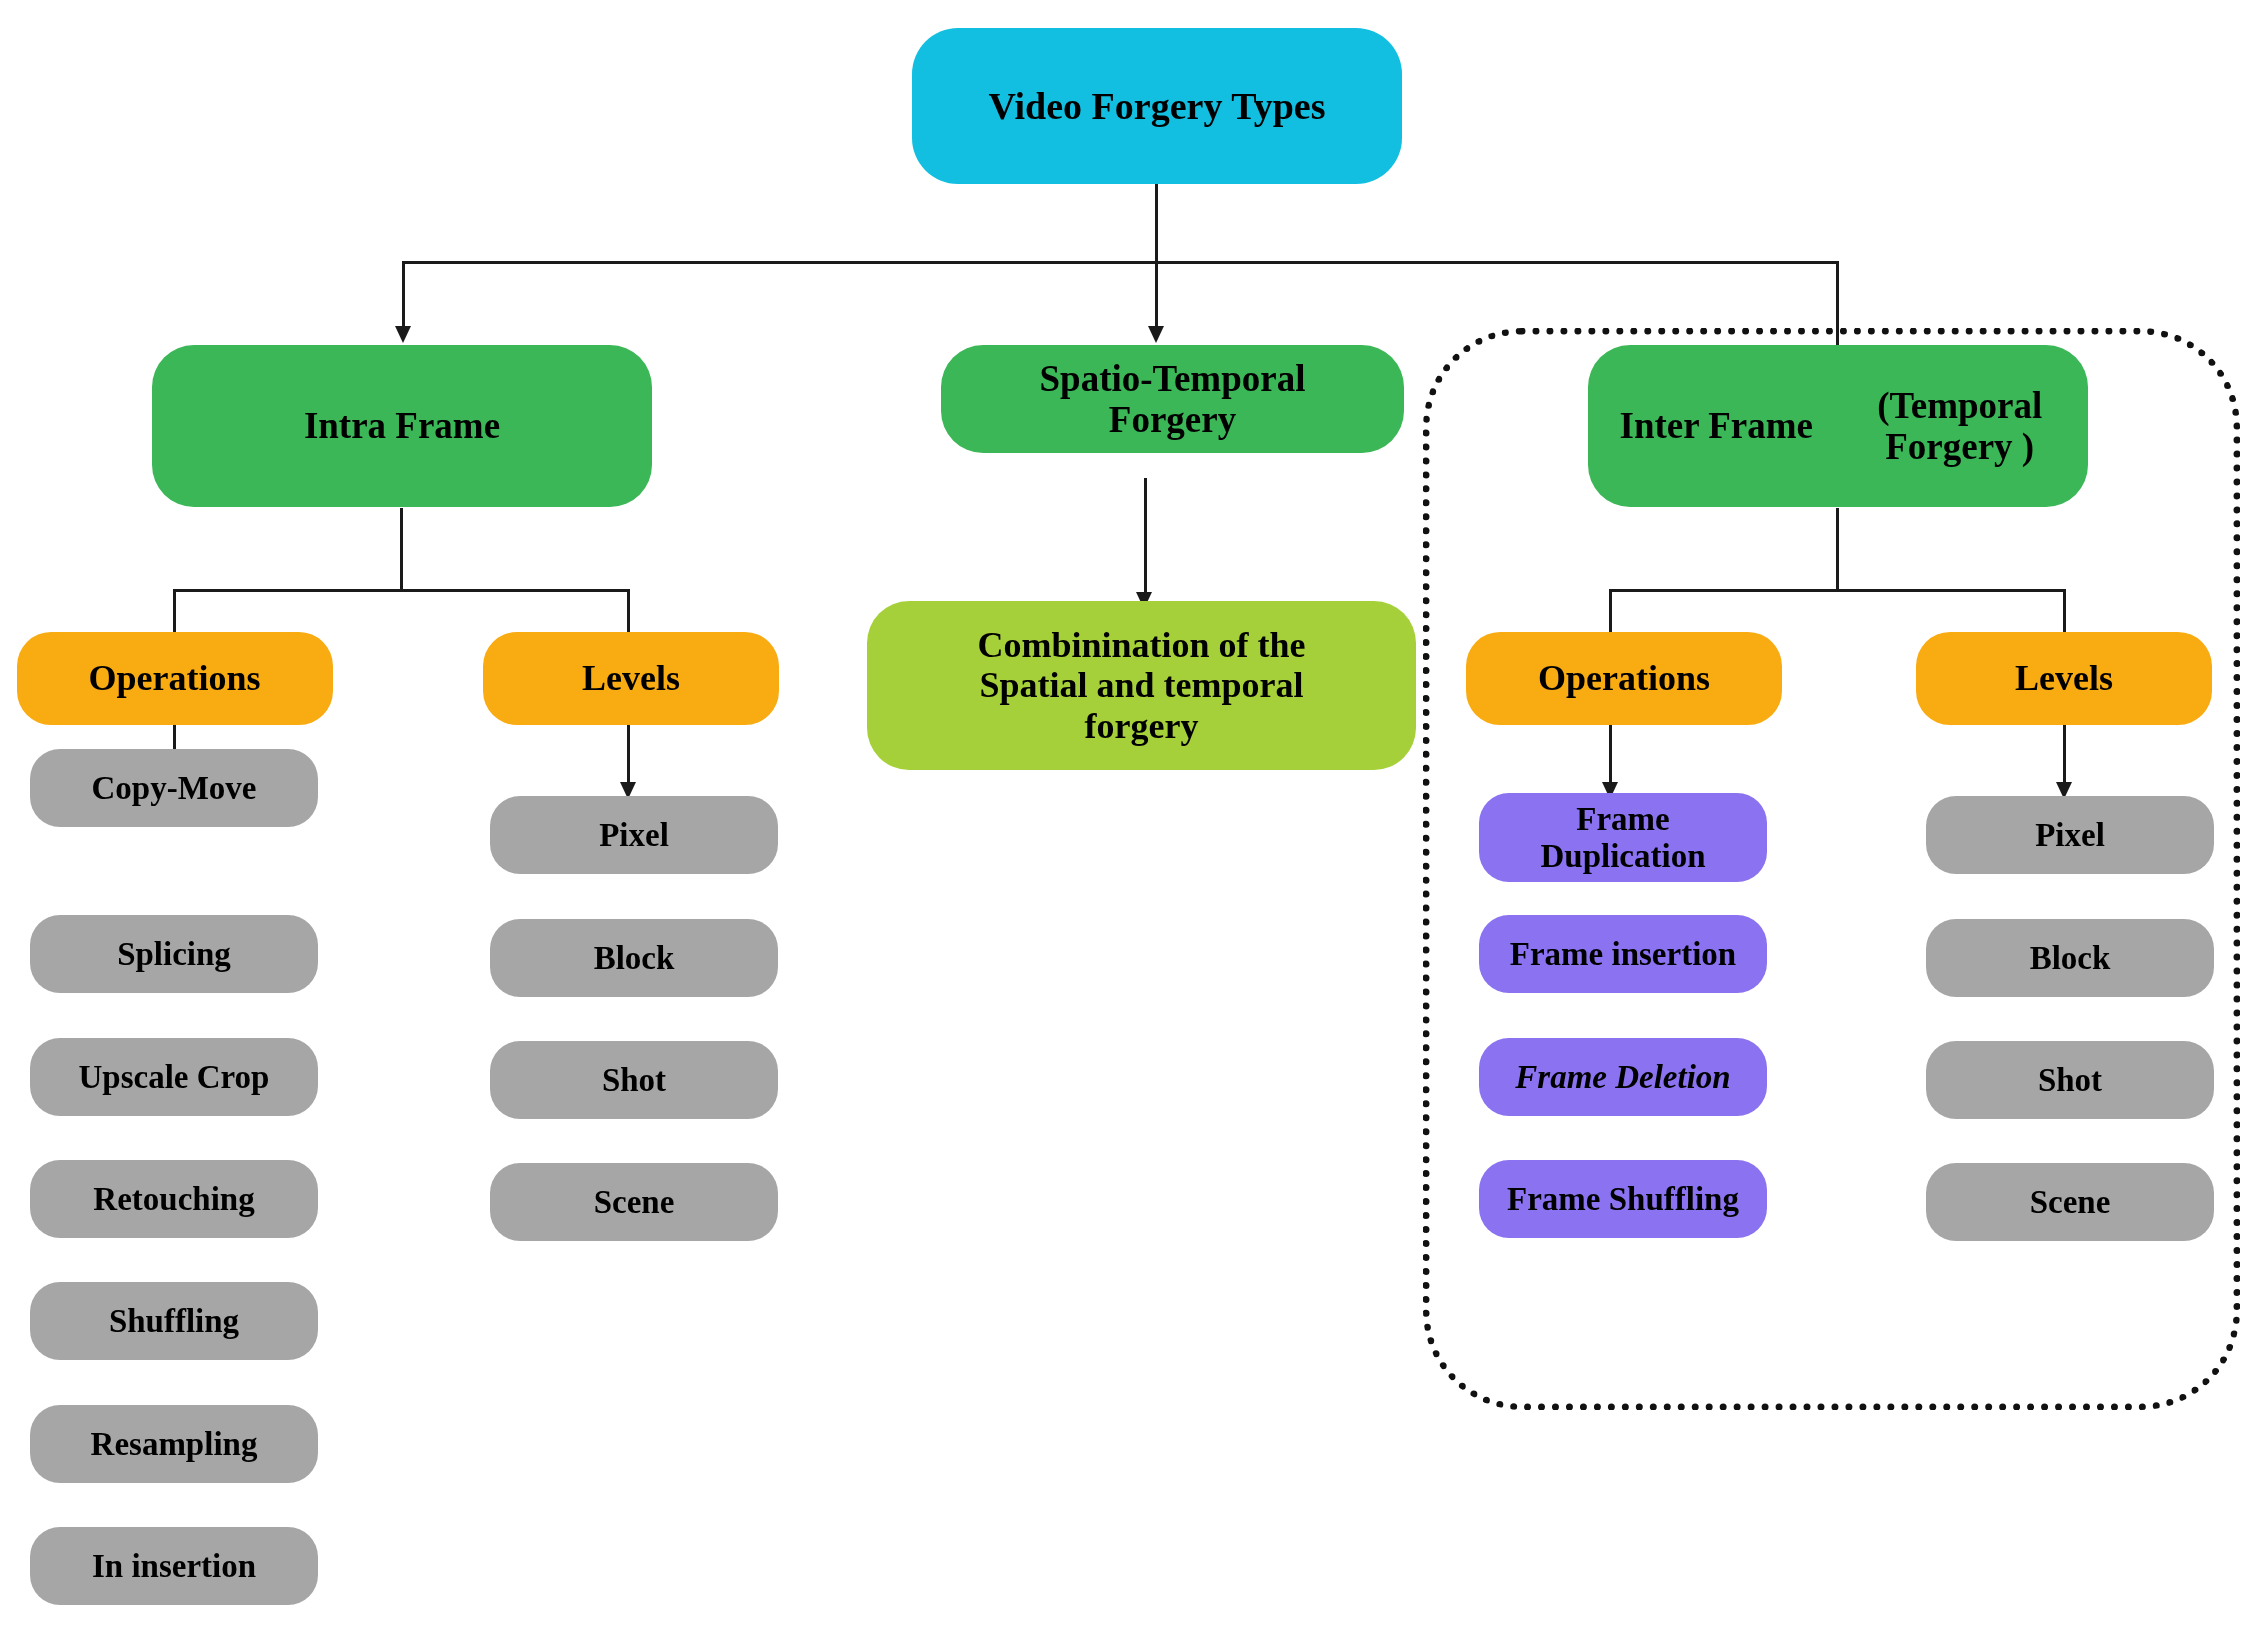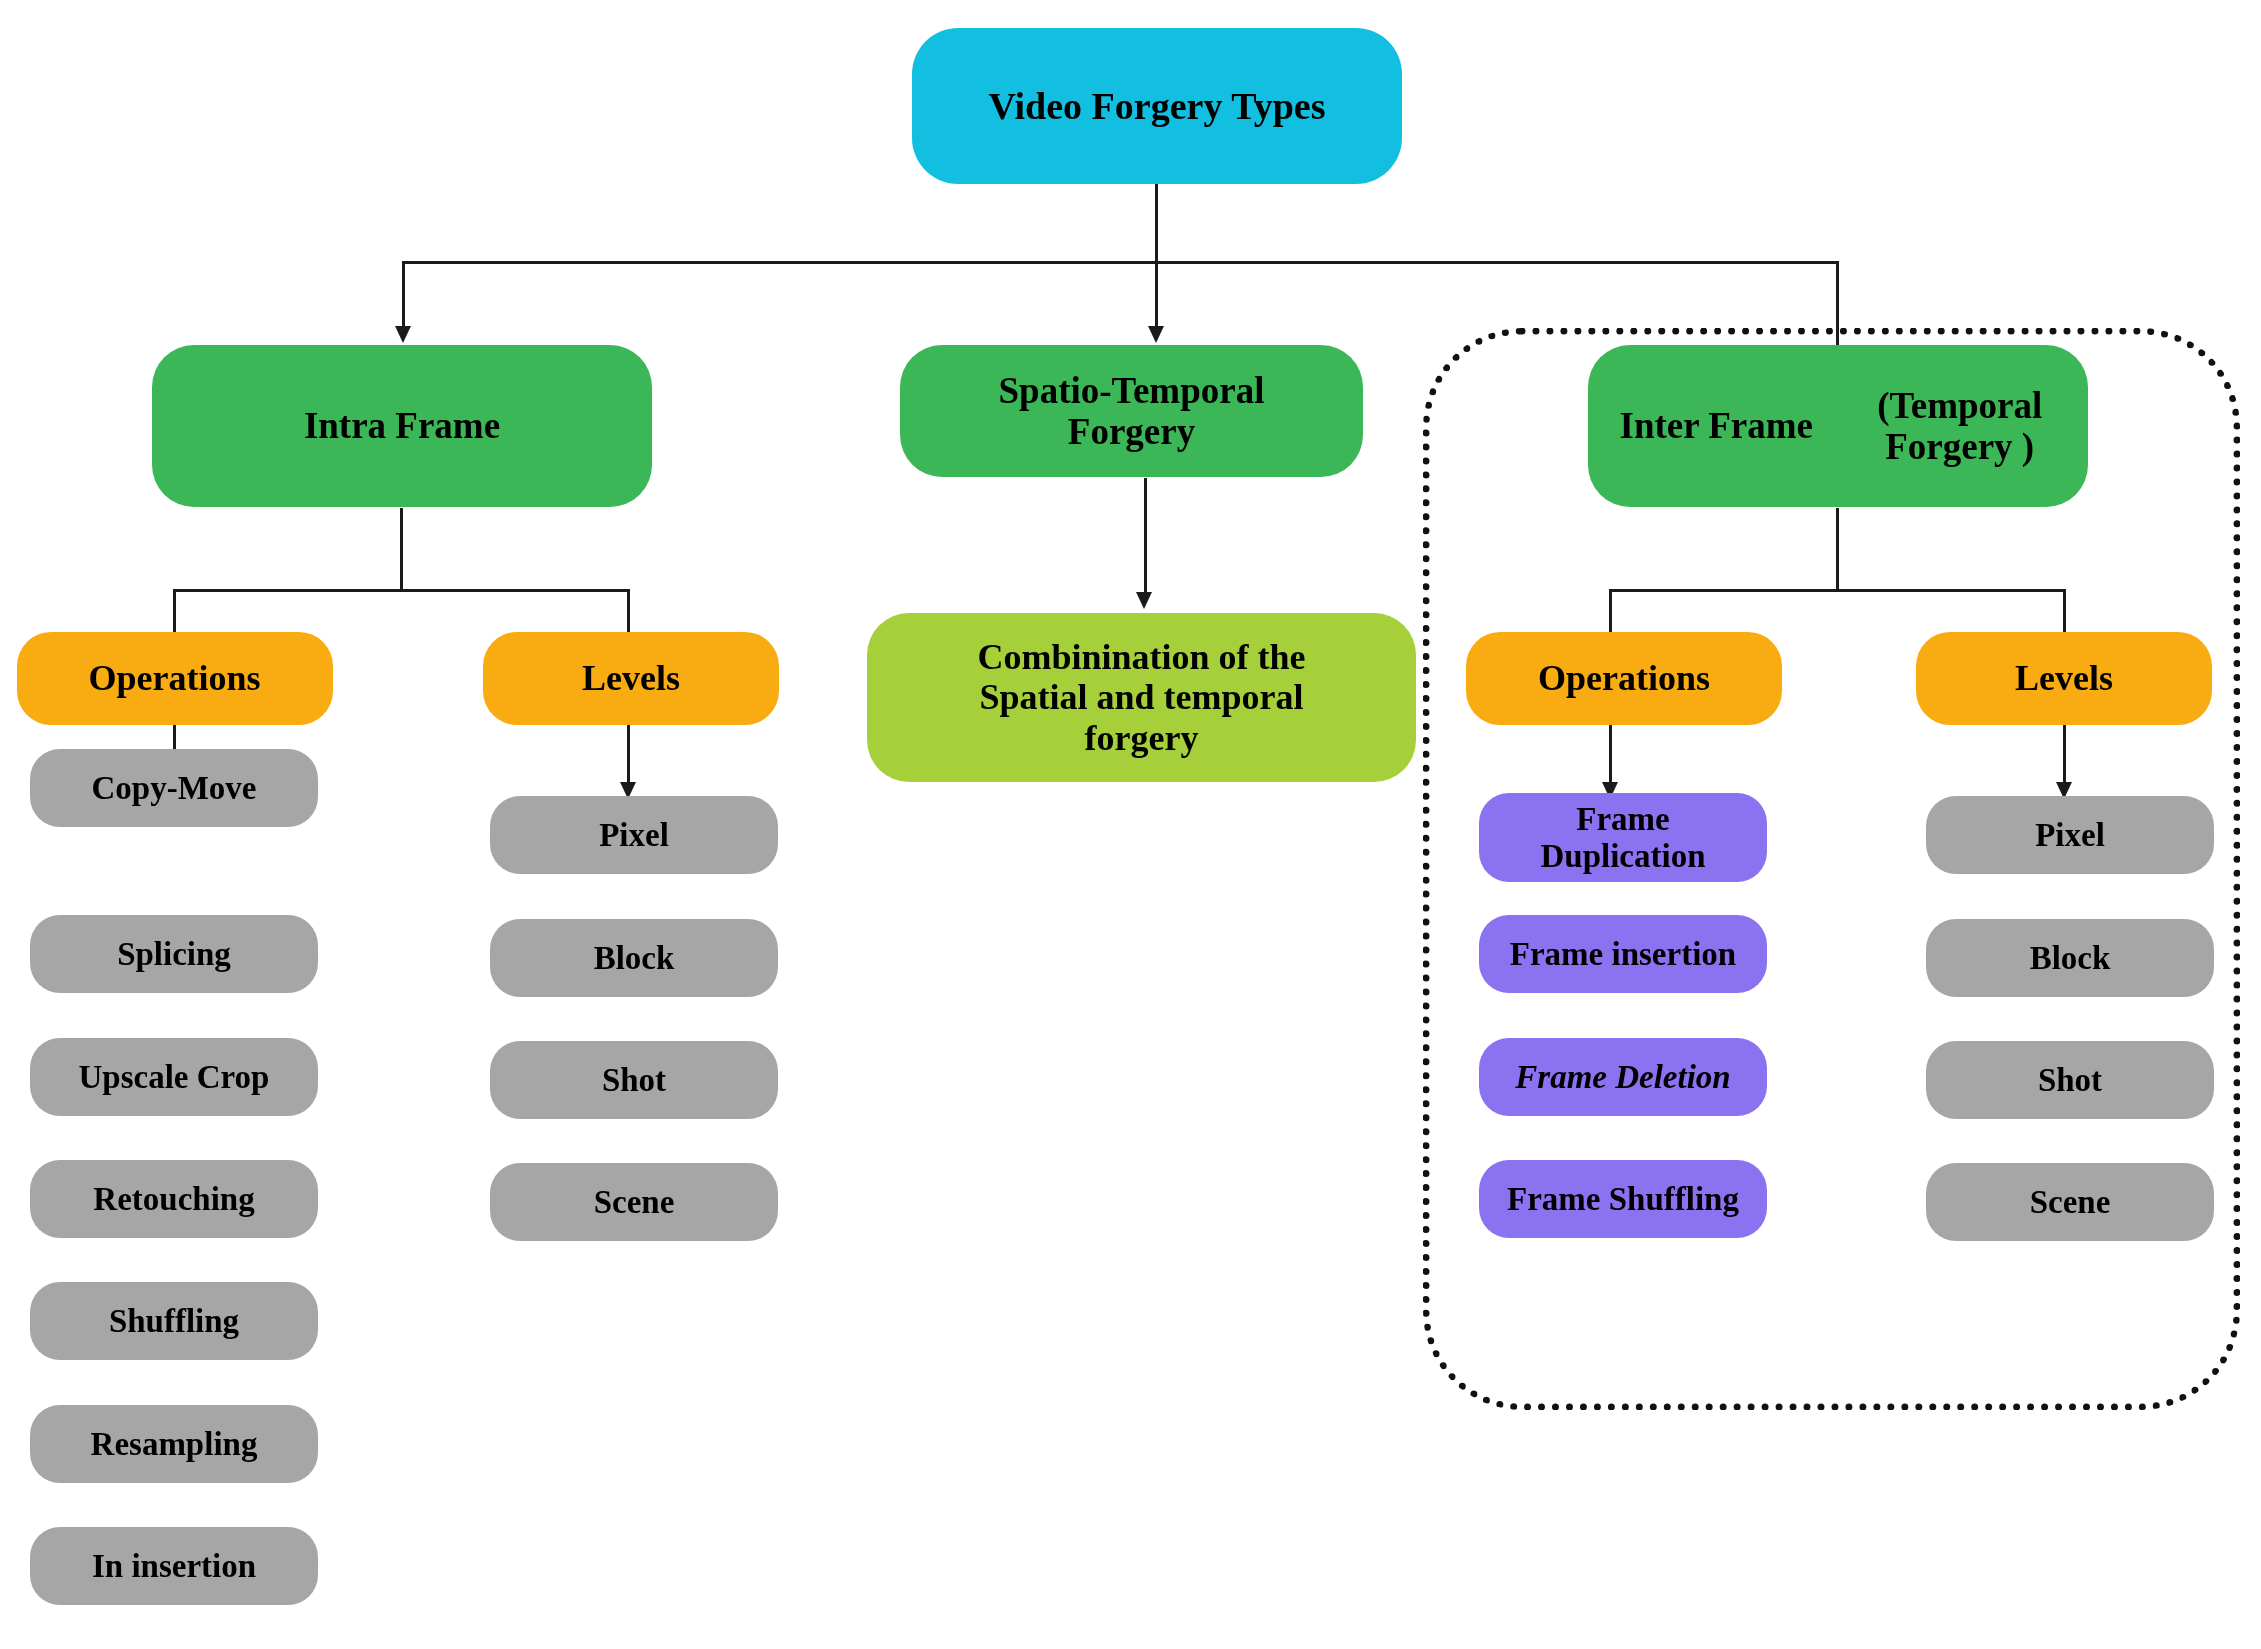--- a/index.html
+++ b/index.html
@@ -41,21 +41,20 @@
   }
   .lvl2 {
     background: #3cb757;
     border-radius: 42px;
     font-size: 37px;
   }
   .lime {
     background: #a6d03a;
     border-radius: 42px;
     font-size: 36px;
-    margin-top: 12px;
   }
   .cat {
     background: #f9ab12;
     border-radius: 34px;
     font-size: 36px;
   }
   .leaf {
     background: #a6a6a6;
     border-radius: 30px;
     font-size: 33px;
@@ -173,21 +172,21 @@
   <div class="node leaf" style="left:490px; top:919px; width:288px; height:78px;">
     <span>Block</span>
   </div>
   <div class="node leaf" style="left:490px; top:1041px; width:288px; height:78px;">
     <span>Shot</span>
   </div>
   <div class="node leaf" style="left:490px; top:1163px; width:288px; height:78px;">
     <span>Scene</span>
   </div>
 
-  <div class="node lvl2" style="left:900px; top:345px; width:463px; height:132px; flex-direction:column;">
+  <div class="node lvl2" style="left:941px; top:345px; width:463px; height:108px; flex-direction:column;">
     <span>Spatio-Temporal</span>
     <span>Forgery</span>
   </div>
   <div class="vline" style="left:1144px; top:478px; height:122px;"></div>
   <div class="arrow" style="left:1136px; top:592px;"></div>
 
   <div class="node lime" style="left:867px; top:601px; width:549px; height:169px; flex-direction:column;">
     <span>Combinination of the</span>
     <span>Spatial and temporal</span>
     <span>forgery</span>

